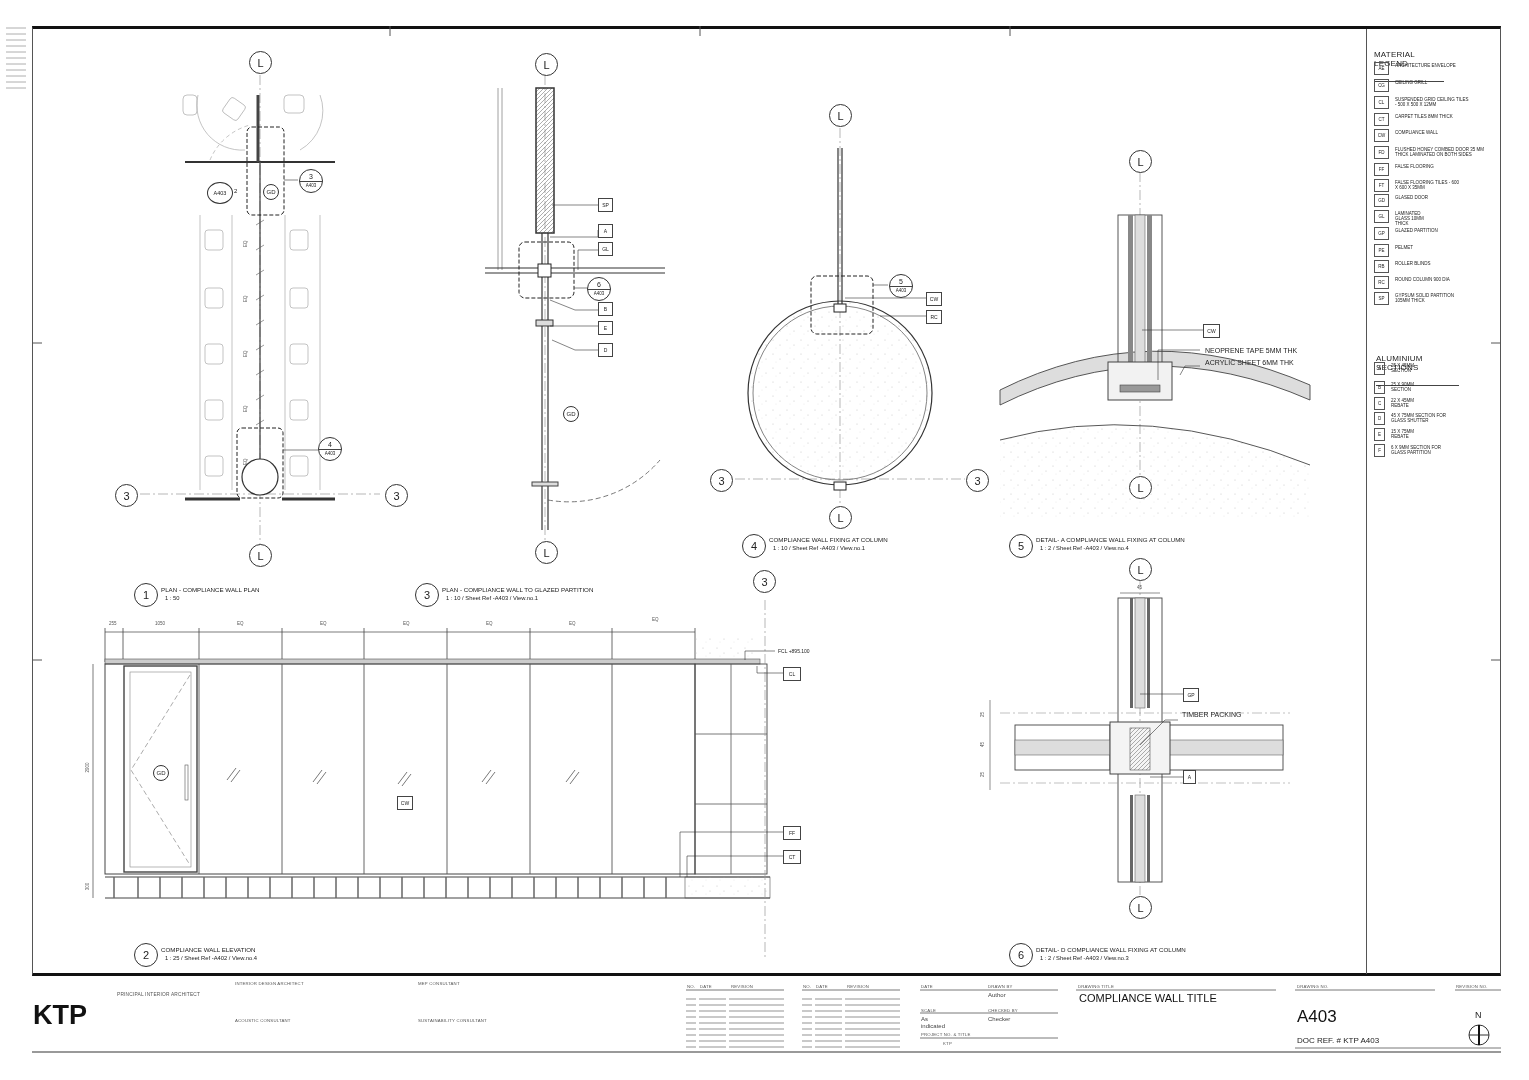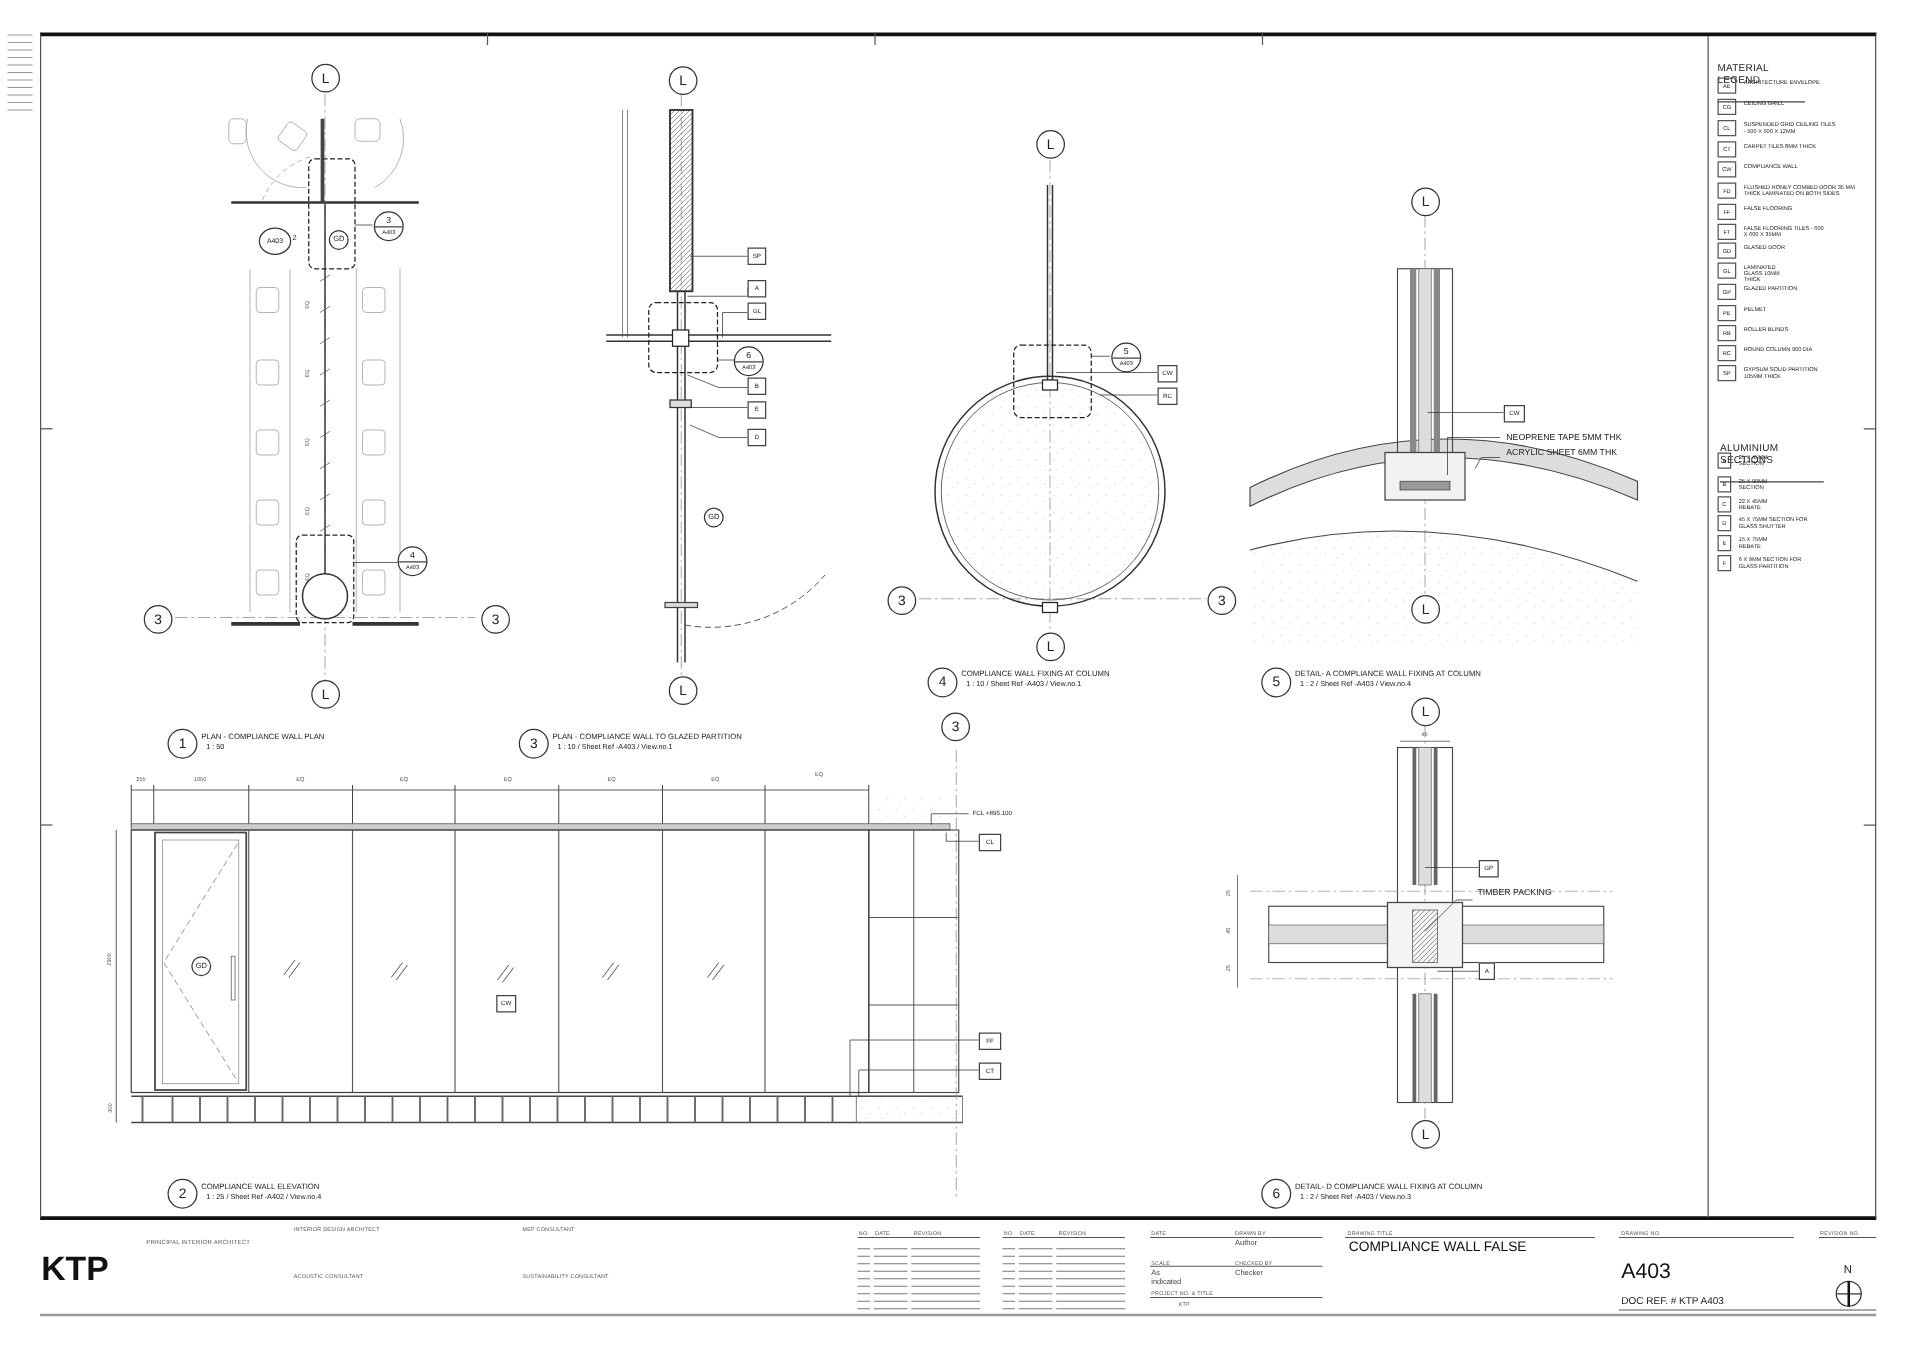--- a/index.html
+++ b/index.html
@@ -629,18 +629,18 @@
 <div class="tb-label" style="left:988px;top:984px;">DRAWN BY</div>
 <div class="tb-val" style="left:988px;top:992px;">Author</div>
 <div class="tb-label" style="left:921px;top:1008px;">SCALE</div>
 <div class="tb-val" style="left:921px;top:1016px;width:28px;line-height:7px;">As indicated</div>
 <div class="tb-label" style="left:988px;top:1008px;">CHECKED BY</div>
 <div class="tb-val" style="left:988px;top:1016px;">Checker</div>
 <div class="tb-label" style="left:921px;top:1032px;">PROJECT NO. &amp; TITLE</div>
 <div class="tb-label" style="left:943px;top:1041px;">KTP</div>
 
 <div class="tb-label" style="left:1078px;top:984px;">DRAWING TITLE</div>
-<div class="abs" style="left:1079px;top:992px;font-size:11px;color:#111;">COMPLIANCE WALL FALSE</div>
+<div class="abs" style="left:1079px;top:992px;font-size:11px;color:#111;">COMPLIANCE WALL TITLE</div>
 <div class="tb-label" style="left:1297px;top:984px;">DRAWING NO.</div>
 <div class="abs" style="left:1297px;top:1007px;font-size:17px;color:#111;">A403</div>
 <div class="abs" style="left:1297px;top:1036px;font-size:8px;color:#222;">DOC REF. # KTP  A403</div>
 <div class="tb-label" style="left:1456px;top:984px;">REVISION NO.</div>
 <div class="abs" style="left:1475px;top:1010px;font-size:9px;">N</div>
 
 </body></html>

